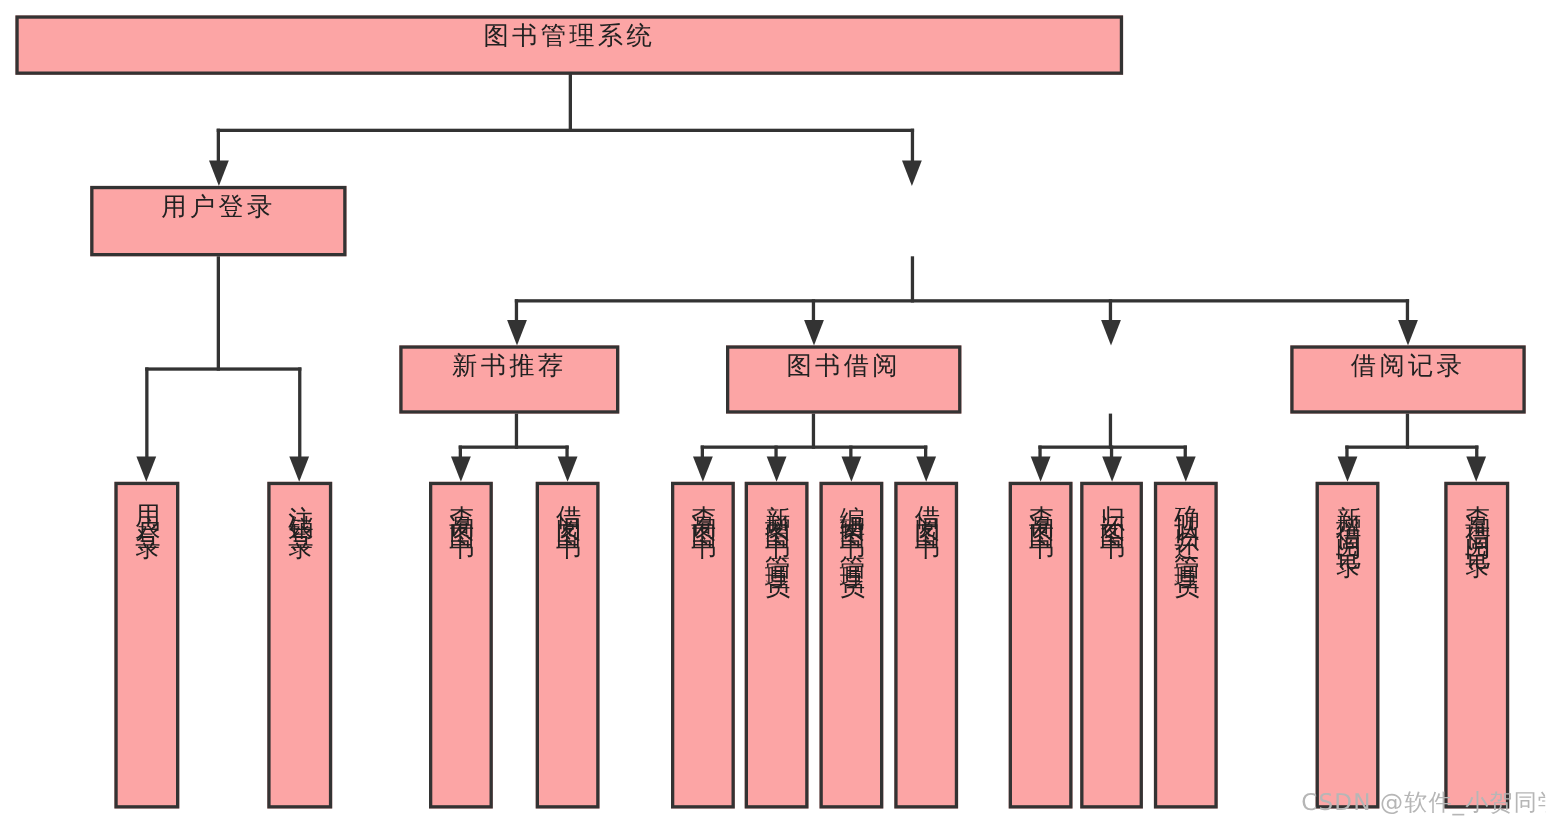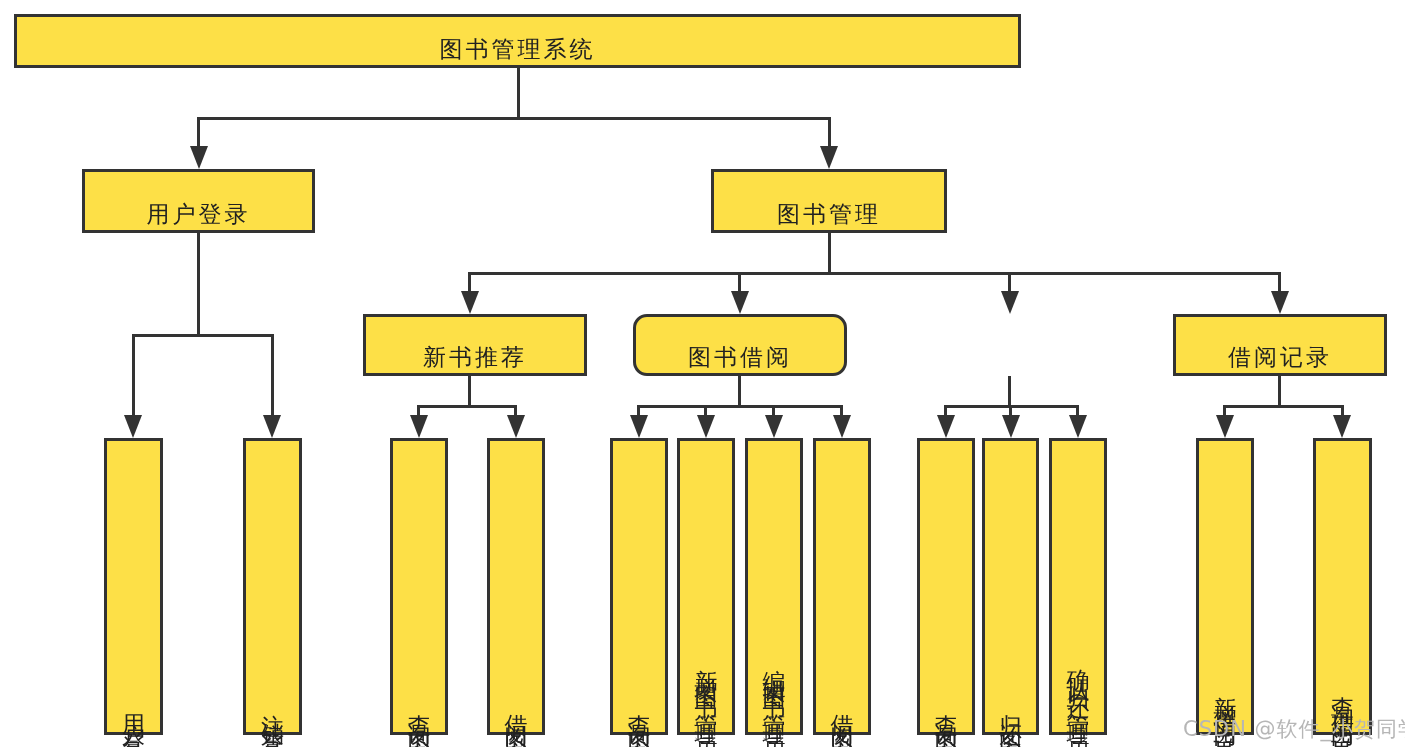--- a/index.html
+++ b/index.html
@@ -2,22 +2,22 @@
 <html><head>
 <meta charset="utf-8">
 <style>
   html,body { margin:0; padding:0; background:#ffffff; }
   .canvas {
     position:relative; width:1405px; height:747px; background:#ffffff;
     font-family:"DejaVu Sans","Liberation Sans",sans-serif;
     color:#212121; overflow:hidden;
   }
   .box {
-    position:absolute; box-sizing:border-box; background:#fde047;
-    border:3px solid #333333; display:flex; align-items:flex-end; justify-content:center;
+    position:absolute; box-sizing:border-box; background:#fca5a5;
+    border:3px solid #333333; display:flex; align-items:flex-start; justify-content:center;
   }
   .hbox { font-size:23px; letter-spacing:3px; white-space:nowrap; }
   .vbox span {
     writing-mode:vertical-lr; display:block;
     font-size:23px; letter-spacing:9px; line-height:1; white-space:nowrap;
   }
   .vl { position:absolute; width:3px; background:#333333; }
   .hl { position:absolute; height:3px; background:#333333; }
   .ar {
     position:absolute; width:0; height:0;
@@ -41,46 +41,43 @@
   <div class="vl" style="left:517px; top:67px; height:52px;"></div>
   <div class="hl" style="left:197px; top:117px; width:634px;"></div>
   <div class="vl" style="left:197px; top:117px; height:33px;"></div>
   <div class="ar" style="left:190px; top:146px;"></div>
   <div class="vl" style="left:828px; top:117px; height:33px;"></div>
   <div class="ar" style="left:820px; top:146px;"></div>
 
   <div class="box hbox" style="left:82px; top:169px; width:233px; height:64px;">
     <span>用户登录</span>
   </div>
-  <div class="box hbox" style="left:711px; top:169px; width:236px; height:64px;">
-    <span>图书管理</span>
-  </div>
 
   <div class="vl" style="left:197px; top:233px; height:104px;"></div>
   <div class="hl" style="left:132px; top:334px; width:142px;"></div>
   <div class="vl" style="left:132px; top:334px; height:83px;"></div>
   <div class="ar" style="left:124px; top:415px;"></div>
   <div class="vl" style="left:271px; top:334px; height:83px;"></div>
   <div class="ar" style="left:263px; top:415px;"></div>
 
   <div class="vl" style="left:828px; top:233px; height:42px;"></div>
   <div class="hl" style="left:468px; top:272px; width:813px;"></div>
   <div class="vl" style="left:468px; top:272px; height:22px;"></div>
   <div class="ar" style="left:461px; top:291px;"></div>
   <div class="vl" style="left:738px; top:272px; height:22px;"></div>
   <div class="ar" style="left:731px; top:291px;"></div>
   <div class="vl" style="left:1008px; top:272px; height:22px;"></div>
   <div class="ar" style="left:1001px; top:291px;"></div>
   <div class="vl" style="left:1278px; top:272px; height:22px;"></div>
   <div class="ar" style="left:1271px; top:291px;"></div>
 
-  <div class="box hbox" style="left:363px; top:314px; width:224px; height:62px;">
+  <div class="box hbox" style="left:363px; top:314px; width:200px; height:62px;">
     <span>新书推荐</span>
   </div>
-  <div class="box hbox" style="left:633px; top:314px; width:214px; height:62px;border-radius:14px;">
+  <div class="box hbox" style="left:660px; top:314px; width:214px; height:62px;">
     <span>图书借阅</span>
   </div>
   <div class="box hbox" style="left:1173px; top:314px; width:214px; height:62px;">
     <span>借阅记录</span>
   </div>
 
   <div class="vl" style="left:468px; top:376px; height:32px;"></div>
   <div class="hl" style="left:417px; top:405px; width:100px;"></div>
   <div class="vl" style="left:417px; top:405px; height:12px;"></div>
   <div class="ar" style="left:410px; top:415px;"></div>

